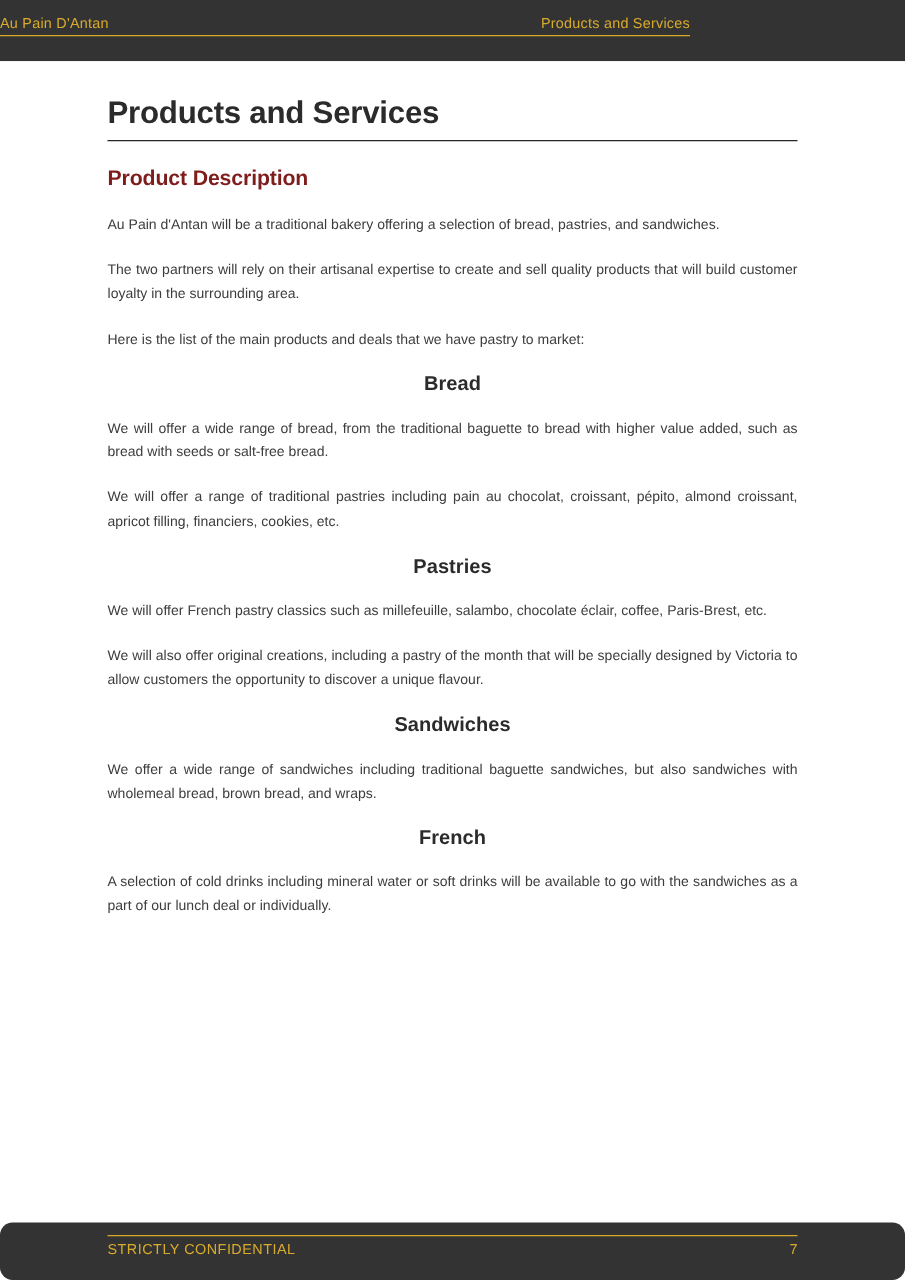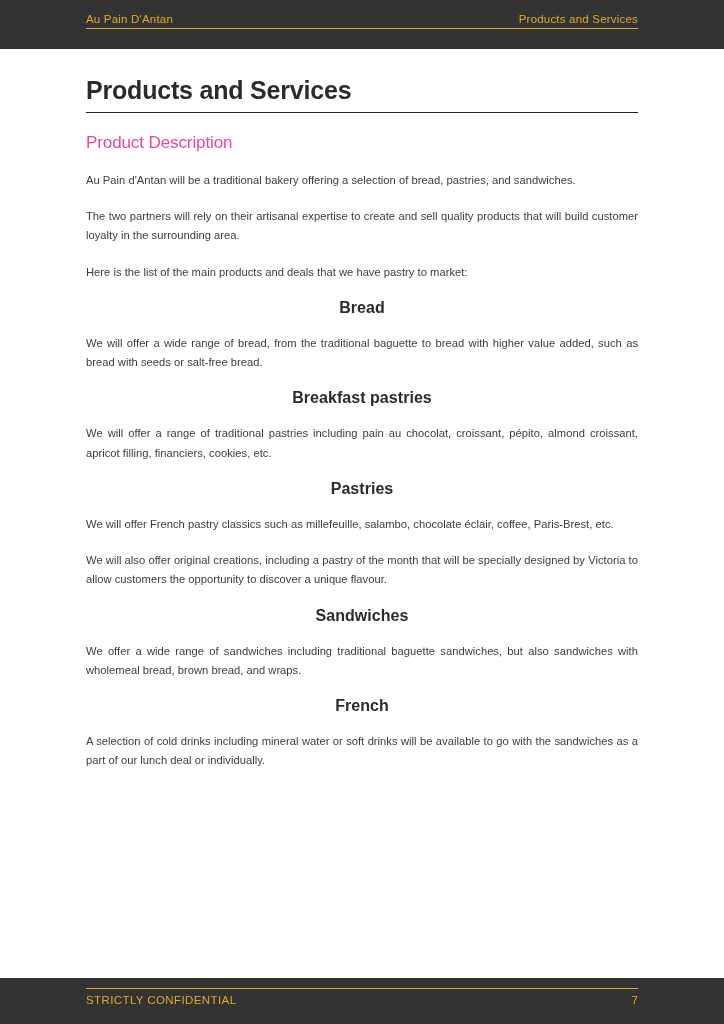--- a/index.html
+++ b/index.html
@@ -22,21 +22,20 @@
     flex-direction: column;
   }
 
   
   .header-band {
     height: 49px;
     background: #333333;
     flex: 0 0 49px;
     display: flex;
     align-items: flex-start;
-    justify-content: center;
   }
   .header-inner {
     width: 552px;
     margin-top: 13px;
     display: flex;
     justify-content: space-between;
     align-items: baseline;
     border-bottom: 1.5px solid #d5a829;
     padding-bottom: 3px;
   }
@@ -69,22 +68,22 @@
     line-height: 1.15;
   }
   .title-rule {
     border: 0;
     border-top: 1.6px solid #262626;
     margin: 0 0 20px 0;
   }
 
   .section-title {
     font-size: 17px;
-    font-weight: normal;
-    color: #ec4899;
+    font-weight: bold;
+    color: #7f1d1d;
     letter-spacing: -0.1px;
     margin: 0 0 18px 0;
   }
 
   .sub-heading {
     font-size: 16px;
     font-weight: bold;
     color: #2b2b2b;
     margin: 0 0 17px 0;
     letter-spacing: 0.05px;
@@ -107,20 +106,21 @@
   .blk { margin-bottom: 0; }
 
   
   .footer-band {
     height: 46px;
     background: #333333;
     flex: 0 0 46px;
     display: flex;
     align-items: flex-start;
     justify-content: center;
+    border-radius: 10px;
   }
   .footer-inner {
     width: 552px;
     margin-top: 10px;
     border-top: 1.5px solid #d5a829;
     padding-top: 5px;
     display: flex;
     justify-content: space-between;
     align-items: baseline;
   }
@@ -159,21 +159,20 @@
       <p class="para">Au Pain d'Antan will be a traditional bakery offering a selection of bread, pastries, and sandwiches.</p>
       <p class="para">The two partners will rely on their artisanal expertise to create and sell quality products that will build customer loyalty in the surrounding area.</p>
       <p class="para">Here is the list of the main products and deals that we have pastry to market:</p>
 
       <div class="blk">
         <h3 class="sub-heading">Bread</h3>
         <p class="para">We will offer a wide range of bread, from the traditional baguette to bread with higher value added, such as bread with seeds or salt-free bread.</p>
       </div>
 
       <div class="blk">
-        <h3 class="sub-heading">Breakfast pastries</h3>
         <p class="para">We will offer a range of traditional pastries including pain au chocolat, croissant, pépito, almond croissant, apricot filling, financiers, cookies, etc.</p>
       </div>
 
       <div class="blk">
         <h3 class="sub-heading">Pastries</h3>
         <p class="para">We will offer French pastry classics such as millefeuille, salambo, chocolate éclair, coffee, Paris-Brest, etc.</p>
         <p class="para">We will also offer original creations, including a pastry of the month that will be specially designed by Victoria to allow customers the opportunity to discover a unique flavour.</p>
       </div>
 
       <div class="blk">

